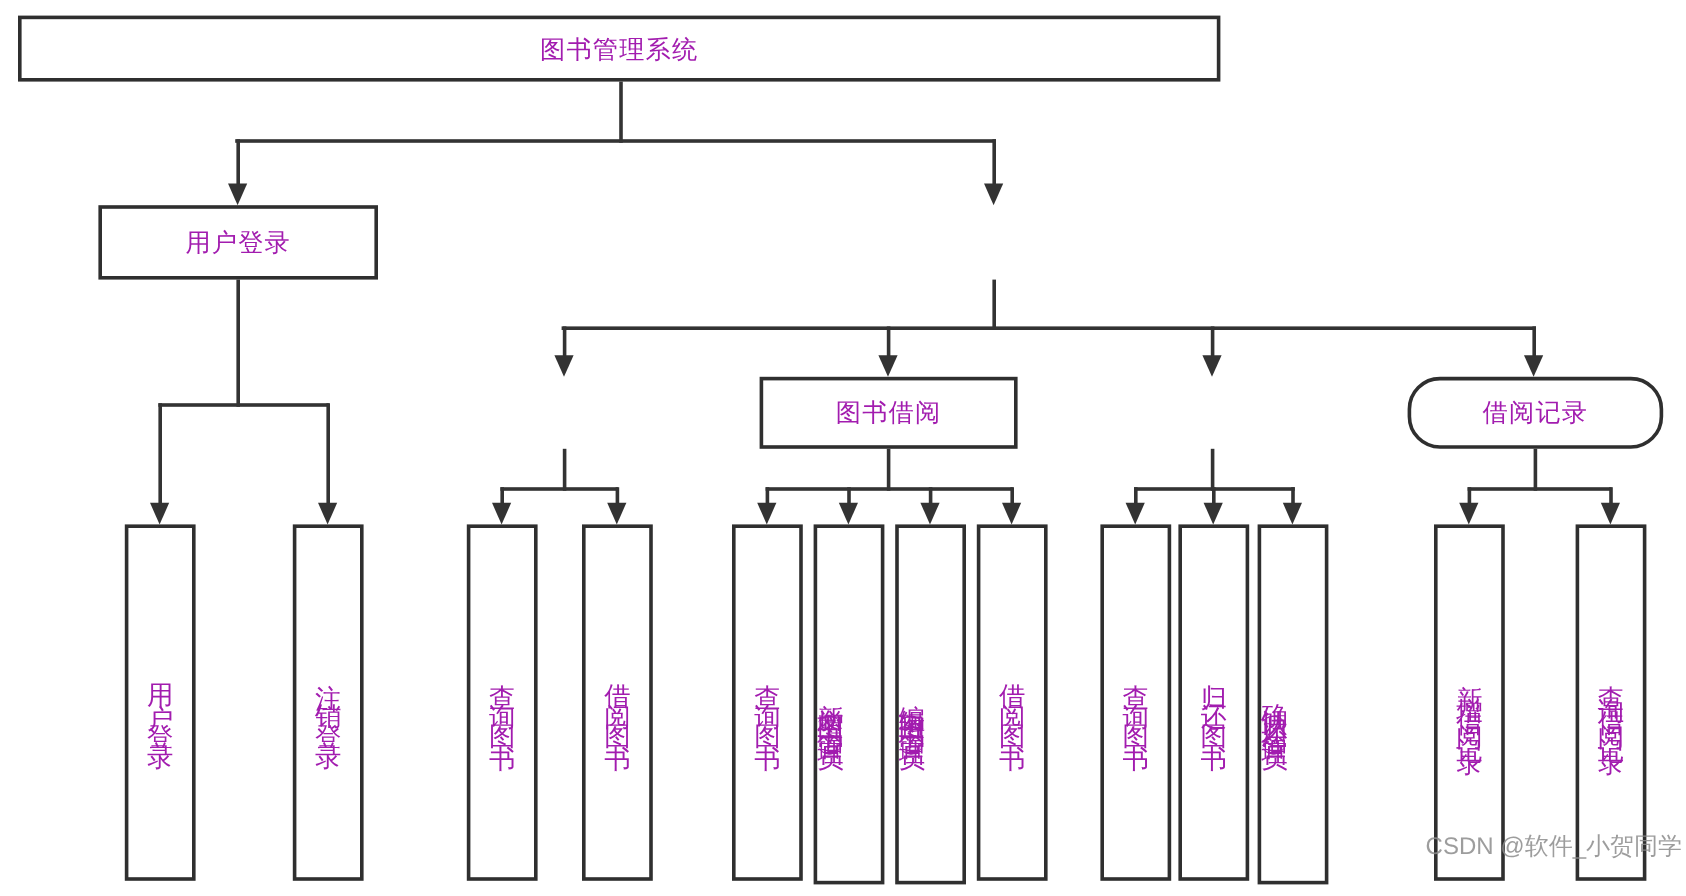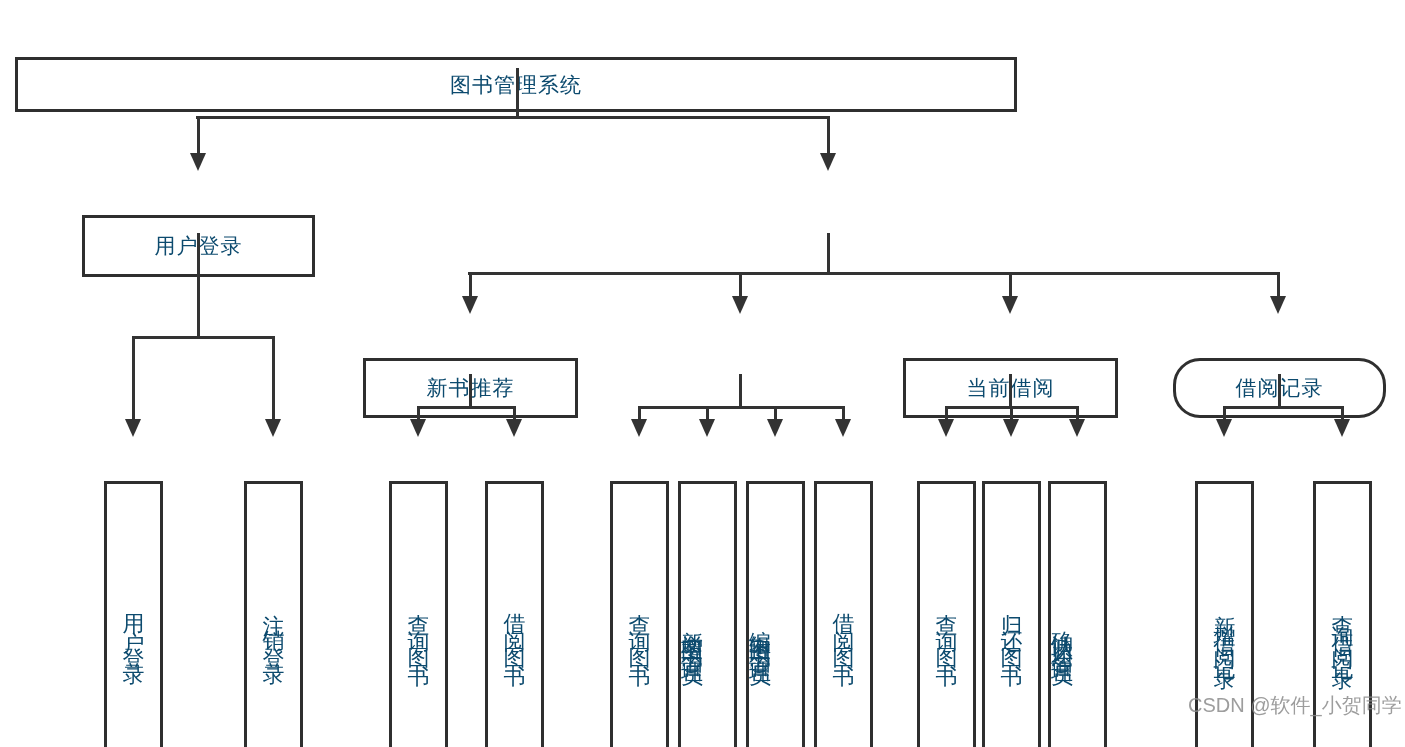--- a/index.html
+++ b/index.html
@@ -16,22 +16,21 @@
     overflow: hidden;
   }
   .box {
     position: absolute;
     border: 3px solid #2f2f2f;
     background: #ffffff;
     display: flex;
     align-items: center;
     justify-content: center;
     box-sizing: border-box;
-    color: #0c4a6e;
-    margin-top: 44px;
+    color: #a21caf;
   }
   .box.h span {
     font-size: 21px;
     letter-spacing: 1px;
     white-space: nowrap;
   }
   .box.v span {
     writing-mode: vertical-rl;
     font-size: 22px;
     line-height: 1;
@@ -76,28 +75,25 @@
 
   <div class="box h" style="left:15px; top:13px; width:1002px; height:55px;">
     <span>图书管理系统</span>
   </div>
 
   <div class="box h" style="left:82px; top:171px; width:233px; height:62px;">
     <span>用户登录</span>
   </div>
 
 
-  <div class="box h" style="left:363px; top:314px; width:215px; height:60px;">
-    <span>新书推荐</span>
-  </div>
-
-
-  <div class="box h" style="left:903px; top:314px; width:215px; height:60px;">
-    <span>当前借阅</span>
-  </div>
+
+  <div class="box h" style="left:633px; top:314px; width:215px; height:60px;">
+    <span>图书借阅</span>
+  </div>
+
 
   <div class="box h" style="left:1173px; top:314px; width:213px; height:60px;border-radius:27px;">
     <span>借阅记录</span>
   </div>
 
   <div class="box v sp-wide" style="left:104px; top:437px; width:59px; height:297px;">
     <span>用户登录</span>
   </div>
   <div class="box v sp-wide" style="left:244px; top:437px; width:59px; height:297px;">
     <span>注销登录</span>

